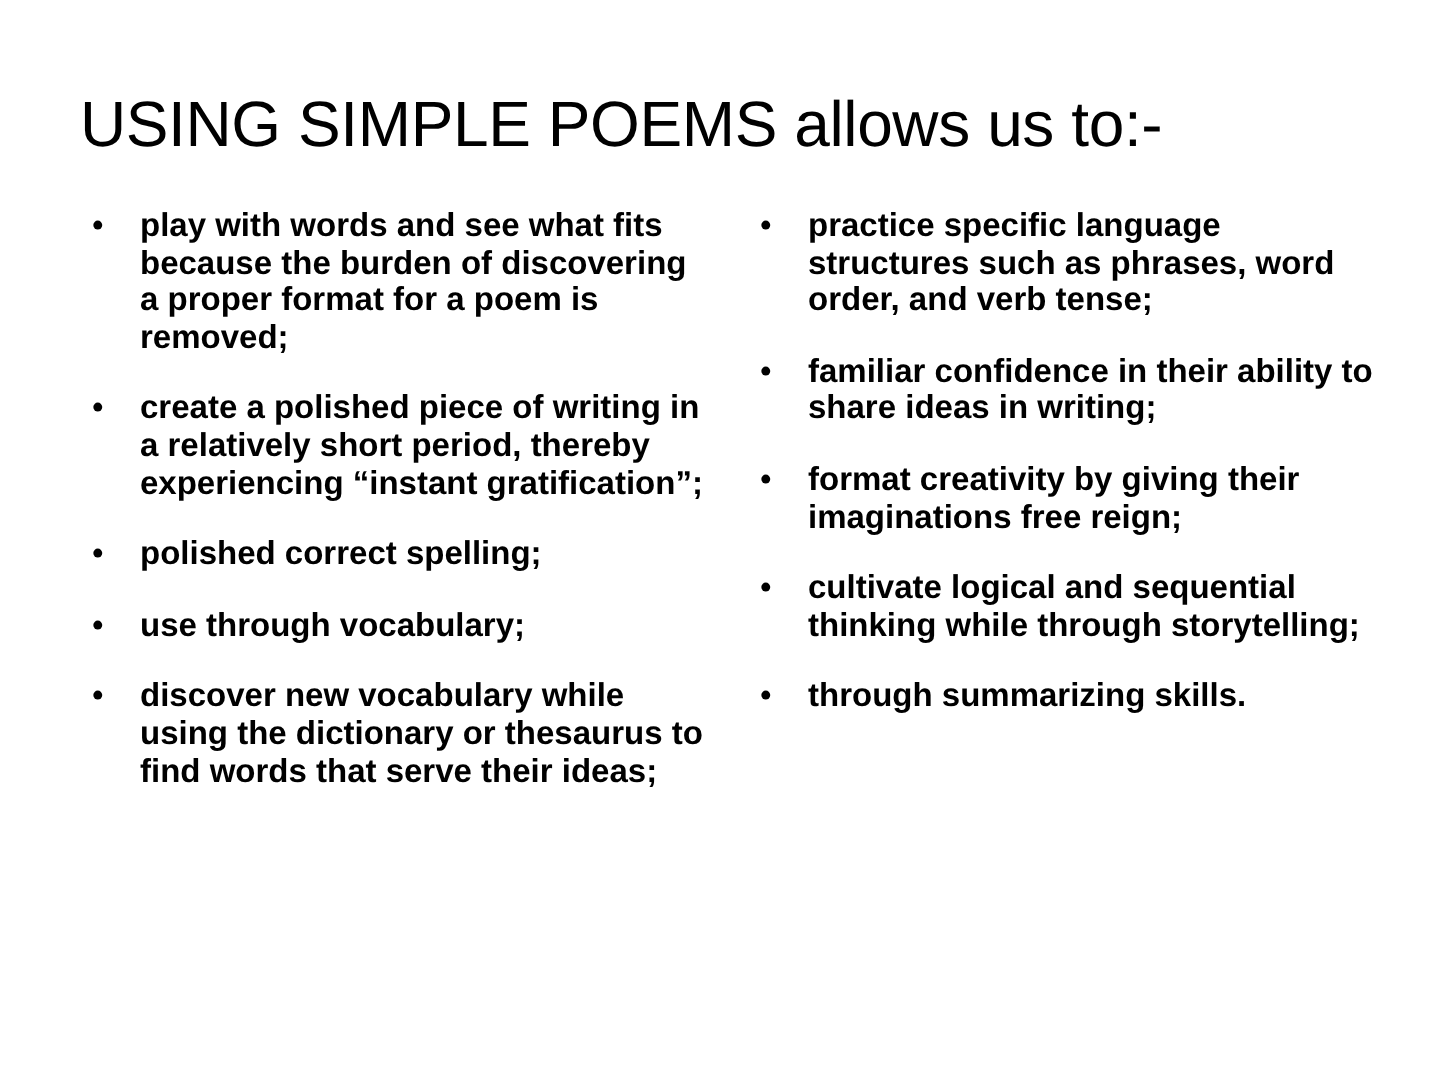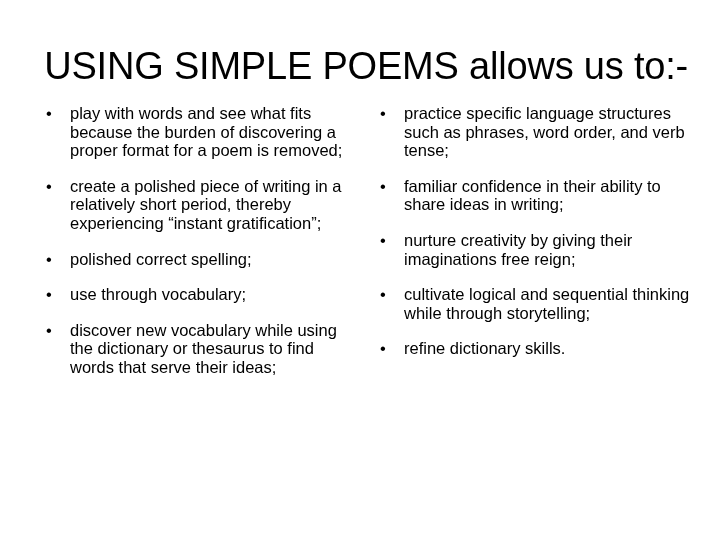--- a/index.html
+++ b/index.html
@@ -17,22 +17,22 @@
     height: 546px;
     background: #ffffff;
     overflow: hidden;
     box-sizing: border-box;
   }
   .slide-title {
     position: absolute;
     left: 40px;
     top: 22px;
     width: 648px;
-    text-align: right;
-    font-size: 38px;
+    text-align: left;
+    font-size: 32px;
     font-weight: normal;
     line-height: 38px;
     letter-spacing: -0.2px;
     white-space: nowrap;
     color: #000000;
   }
   .columns {
     position: absolute;
     left: 0;
     top: 104px;
@@ -74,20 +74,21 @@
     left: 6px;
     top: 0;
     width: 14px;
     font-size: 16.5px;
     line-height: 18.6px;
     text-align: left;
     color: #000000;
   }
   .bullet-text {
     display: block;
+    font-weight: bold;
   }
 </style>
 </head>
 <body>
 
 <div class="slide">
 
   <h1 class="slide-title">USING SIMPLE POEMS allows us to:-</h1>
 
   <div class="columns">
@@ -122,27 +123,27 @@
         <li class="bullet-item">
           <span class="bullet-marker">•</span>
           <span class="bullet-text">practice specific language structures such as phrases, word order, and verb tense;</span>
         </li>
         <li class="bullet-item">
           <span class="bullet-marker">•</span>
           <span class="bullet-text">familiar confidence in their ability to share ideas in writing;</span>
         </li>
         <li class="bullet-item">
           <span class="bullet-marker">•</span>
-          <span class="bullet-text">nurture creativity by giving their imaginations free reign;</span>
+          <span class="bullet-text">format creativity by giving their imaginations free reign;</span>
         </li>
         <li class="bullet-item">
           <span class="bullet-marker">•</span>
           <span class="bullet-text">cultivate logical and sequential thinking while through storytelling;</span>
         </li>
         <li class="bullet-item">
           <span class="bullet-marker">•</span>
-          <span class="bullet-text">refine dictionary skills.</span>
+          <span class="bullet-text">through summarizing skills.</span>
         </li>
       </ul>
     </div>
 
   </div>
 </div>
 
 </body></html>

